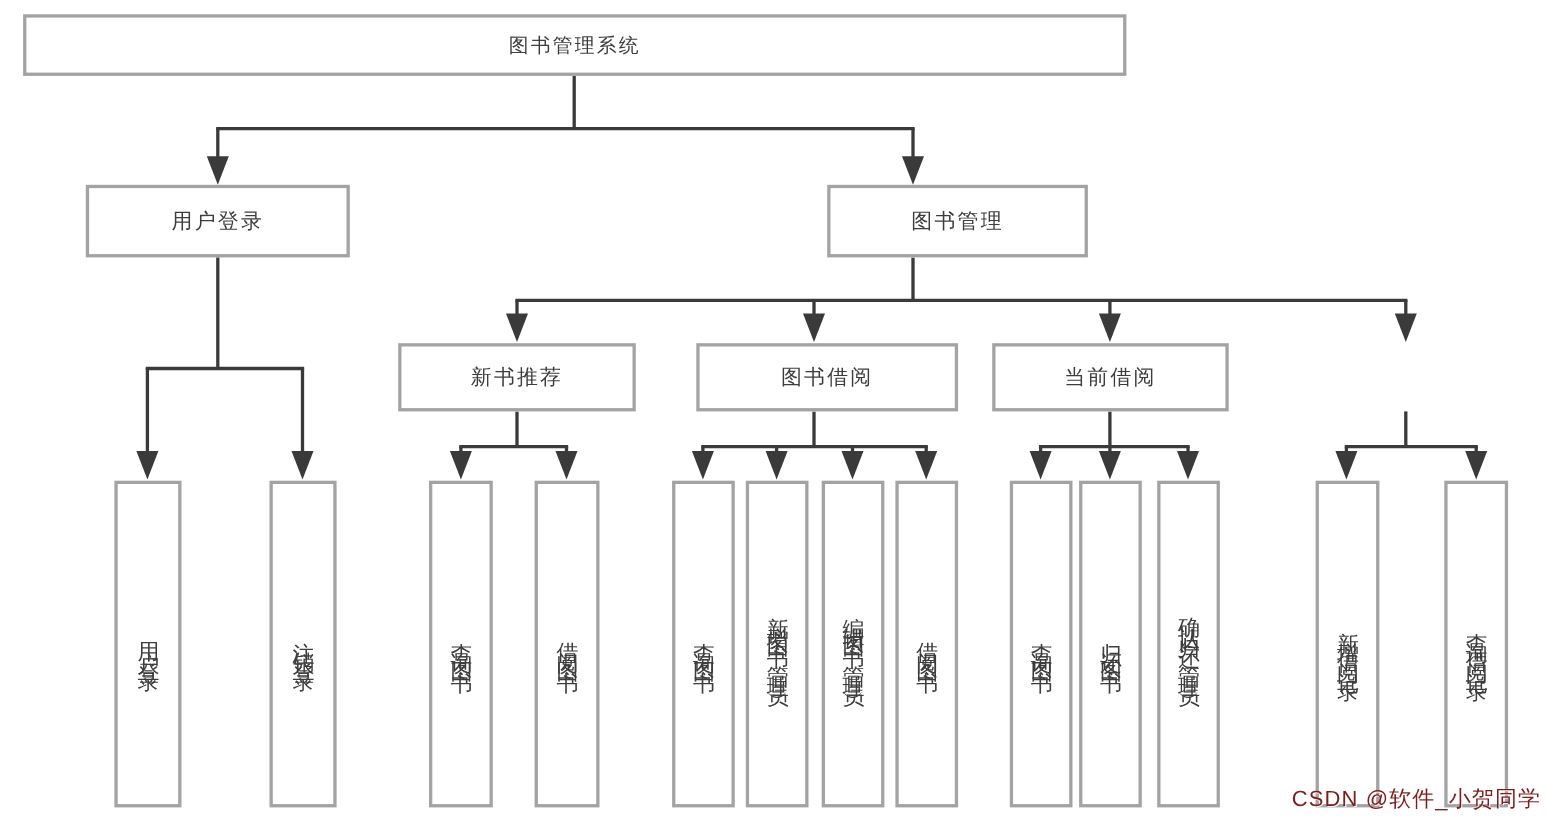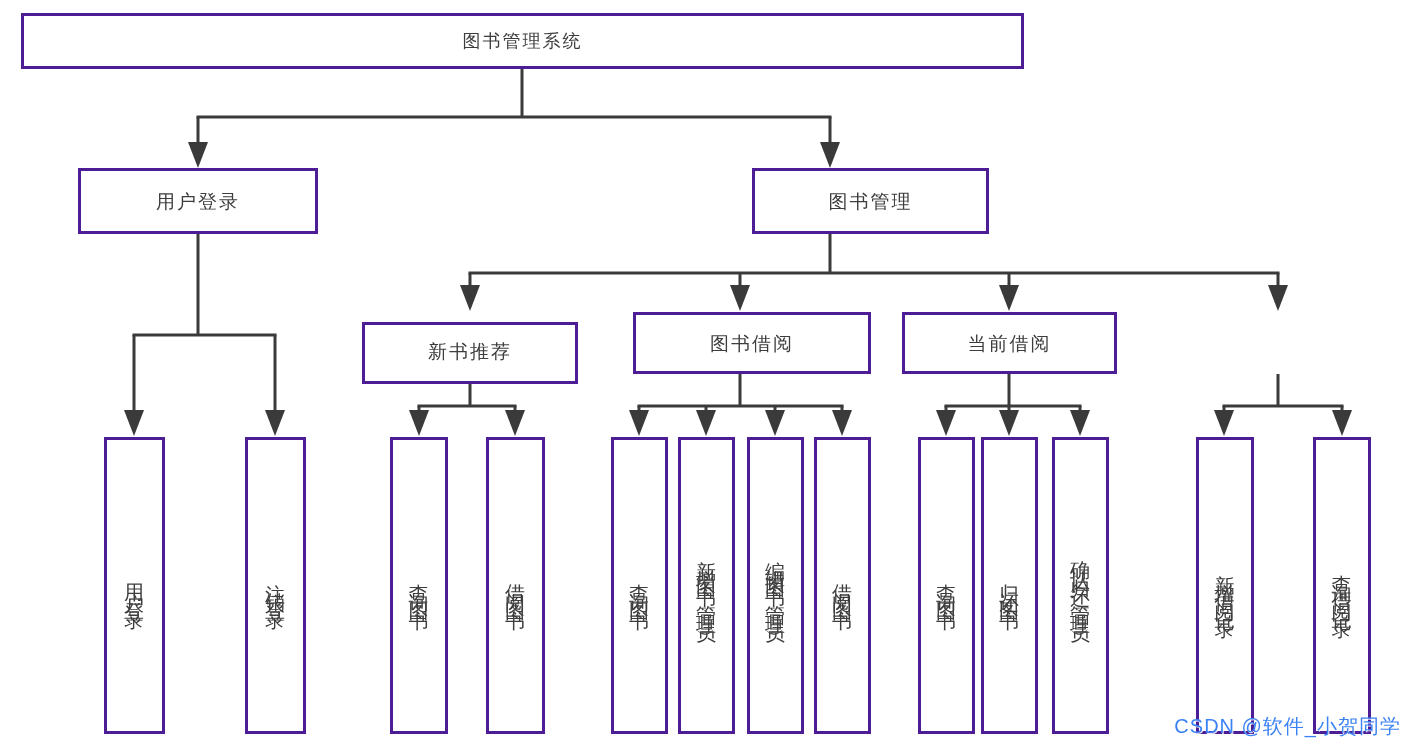--- a/index.html
+++ b/index.html
@@ -5,32 +5,32 @@
   html,body{margin:0;padding:0;background:#ffffff;}
   #canvas{
     position:relative;width:1405px;height:747px;background:#ffffff;overflow:hidden;
     font-family:"Liberation Sans","DejaVu Sans",sans-serif;color:#3d3d3d;
   }
   #connectors{position:absolute;left:0;top:0;z-index:0;pointer-events:none;}
   #connectors line{stroke:#3a3a3a;stroke-width:3;}
   #connectors polygon{fill:#3a3a3a;stroke:none;}
   .node{
     position:absolute;box-sizing:border-box;background:#ffffff;
-    border:3px solid #4c1d95;display:flex;align-items:center;justify-content:center;
+    border:3px solid #a3a3a3;display:flex;align-items:center;justify-content:center;
     z-index:1;
   }
   .node.h > span{font-size:19px;letter-spacing:2px;white-space:nowrap;line-height:1;}
   .node.root > span{font-size:18px;}
   .node.v > span{
     writing-mode:vertical-rl;text-orientation:mixed;
     font-size:20px;letter-spacing:9px;line-height:1;white-space:nowrap;
   }
   #watermark{
     position:absolute;right:4px;bottom:7px;z-index:2;
-    font-size:20px;letter-spacing:1px;color:#3b82f6;
+    font-size:20px;letter-spacing:1px;color:#7f1d1d;
     text-shadow:1px 1px 0 rgba(255,255,255,0.85);
     white-space:nowrap;
   }
 </style>
 </head>
 <body>
 
 <div id="canvas">
 
   <svg id="connectors" width="1405" height="747" viewBox="0 0 1405 747">
@@ -106,21 +106,21 @@
     <span>图书管理系统</span>
   </div>
 
   <div class="node h" style="left:78px;top:168px;width:240px;height:66px;">
     <span>用户登录</span>
   </div>
   <div class="node h" style="left:711px;top:168px;width:237px;height:66px;margin-left:41px;">
     <span>图书管理</span>
   </div>
 
-  <div class="node h" style="left:362px;top:322px;width:216px;height:62px;font-family:Liberation Mono, monospace;">
+  <div class="node h" style="left:362px;top:312px;width:216px;height:62px;">
     <span>新书推荐</span>
   </div>
   <div class="node h" style="left:633px;top:312px;width:238px;height:62px;">
     <span>图书借阅</span>
   </div>
   <div class="node h" style="left:902px;top:312px;width:215px;height:62px;">
     <span>当前借阅</span>
   </div>
 
   <div class="node v" style="left:104px;top:437px;width:61px;height:297px;">

